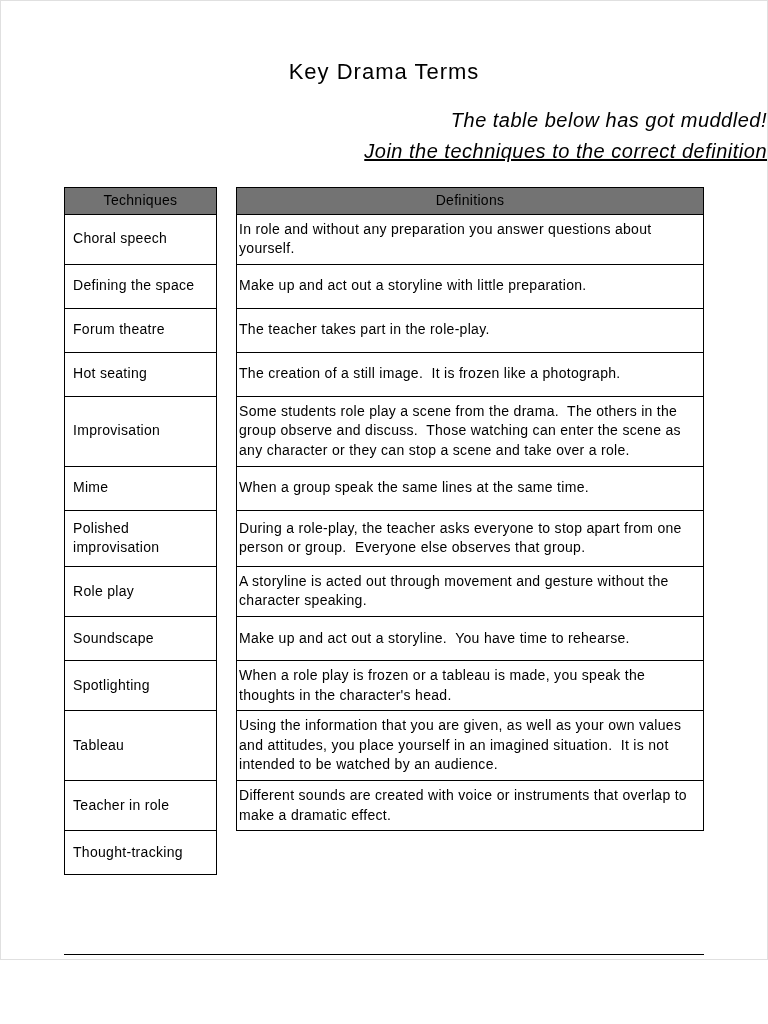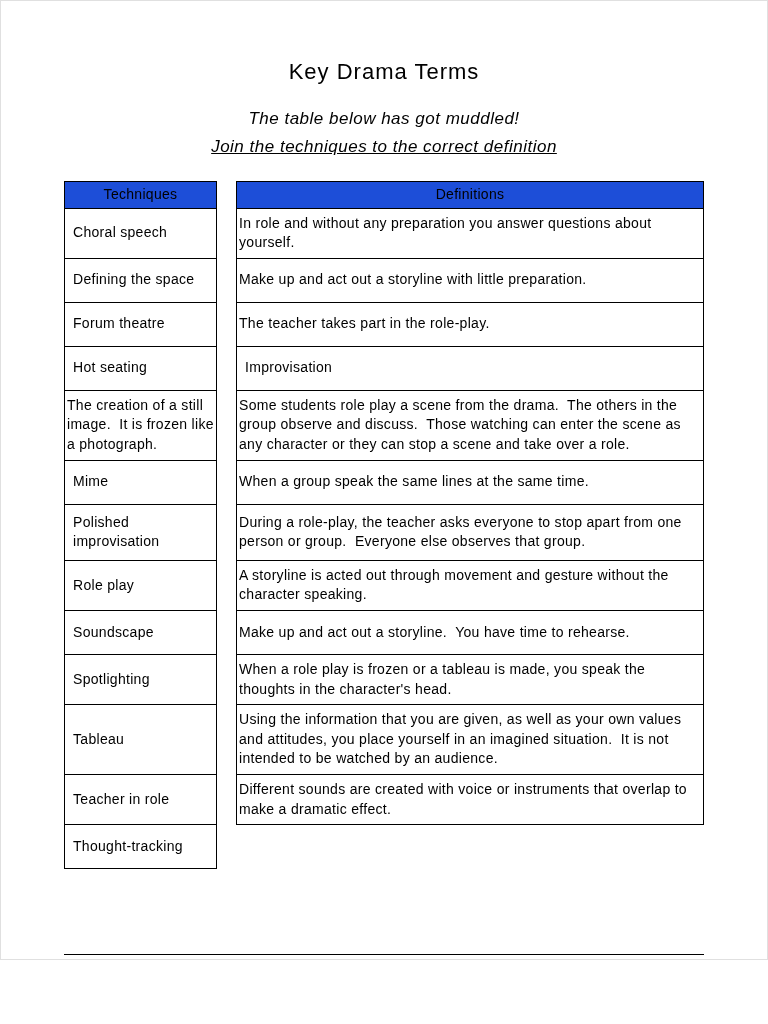--- a/index.html
+++ b/index.html
@@ -17,23 +17,23 @@
     overflow: hidden;
   }
   .title {
     margin-top: 58px;
     text-align: center;
     font-size: 22px;
     font-weight: normal;
     letter-spacing: 1px;
   }
   .subtitle {
-    text-align: center;
+    text-align: right;
     font-style: italic;
-    font-size: 17px;
+    font-size: 20px;
     letter-spacing: 0.5px;
   }
   .subtitle.first { margin-top: 24px; }
   .subtitle.second { margin-top: 8px; text-decoration: underline; }
   .terms-grid {
     display: grid;
     grid-template-columns: 153px 19px 1fr;
     margin: 24px 63px 0 63px;
   }
   .cell {
@@ -41,21 +41,21 @@
     border-color: #000000;
     border-width: 0 1px 1px 1px;
     display: flex;
     align-items: center;
     font-size: 14px;
     letter-spacing: 0.3px;
     line-height: 1.4;
   }
   .header-cell {
     border-top: 1px solid #000000;
-    background: #1d4ed8;
+    background: #737373;
     justify-content: center;
     text-align: center;
     min-height: 27px;
     padding: 3px 4px;
   }
   .tech-cell {
     padding: 8px 8px;
     min-height: 44px;
   }
   .def-cell {
@@ -99,22 +99,22 @@
       <div class="gap"></div>
       <div class="cell def-cell">In role and without any preparation you answer questions about yourself.</div>
       <div class="cell tech-cell">Defining the space</div>
       <div class="gap"></div>
       <div class="cell def-cell">Make up and act out a storyline with little preparation.</div>
       <div class="cell tech-cell">Forum theatre</div>
       <div class="gap"></div>
       <div class="cell def-cell">The teacher takes part in the role-play.</div>
       <div class="cell tech-cell">Hot seating</div>
       <div class="gap"></div>
+      <div class="cell def-cell">The creation of a still image.  It is frozen like a photograph.</div>
       <div class="cell tech-cell">Improvisation</div>
-      <div class="cell def-cell">The creation of a still image.  It is frozen like a photograph.</div>
       <div class="gap"></div>
       <div class="cell def-cell">Some students role play a scene from the drama.  The others in the group observe and discuss.  Those watching can enter the scene as any character or they can stop a scene and take over a role.</div>
       <div class="cell tech-cell">Mime</div>
       <div class="gap"></div>
       <div class="cell def-cell">When a group speak the same lines at the same time.</div>
       <div class="cell tech-cell">Polished improvisation</div>
       <div class="gap"></div>
       <div class="cell def-cell">During a role-play, the teacher asks everyone to stop apart from one person or group.  Everyone else observes that group.</div>
       <div class="cell tech-cell">Role play</div>
       <div class="gap"></div>

